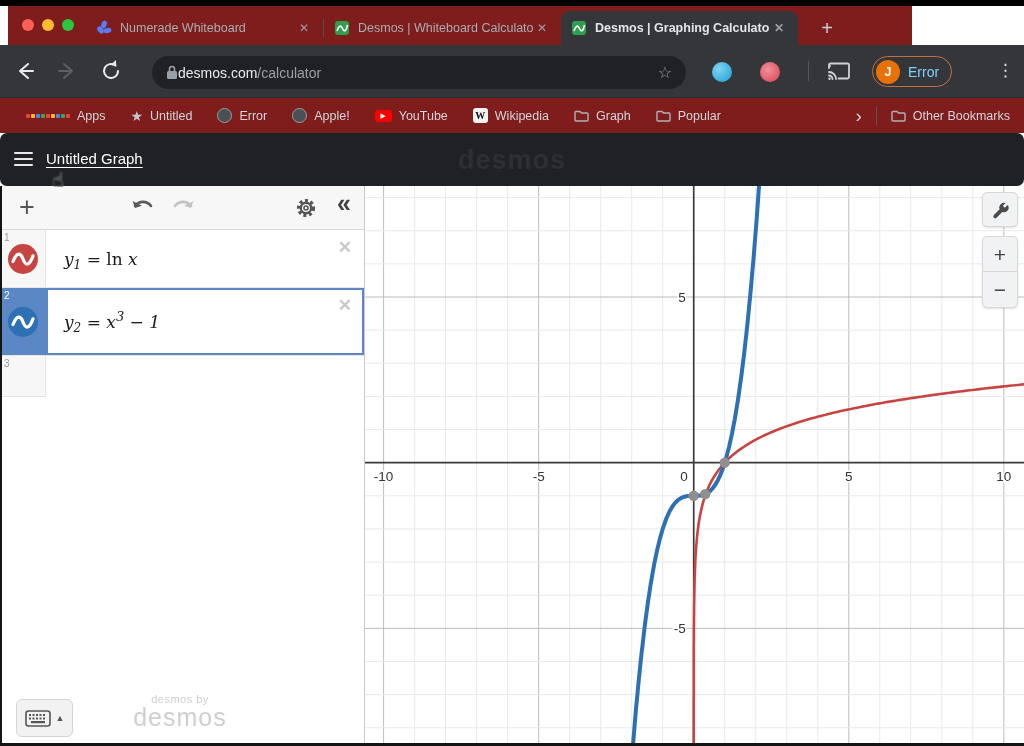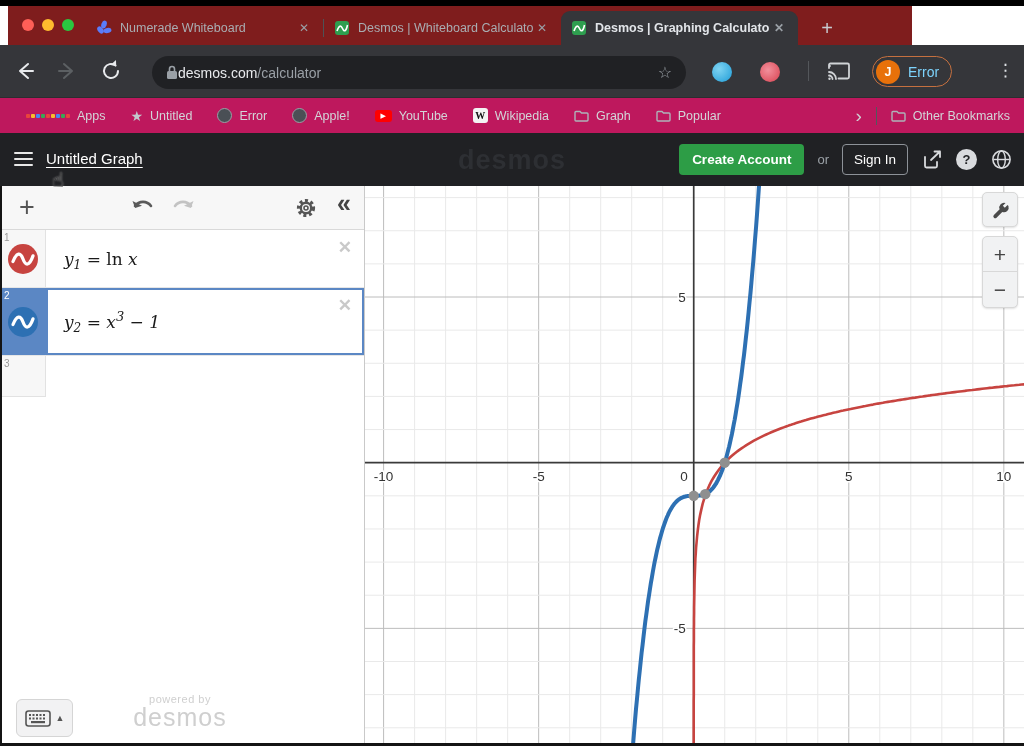--- a/index.html
+++ b/index.html
@@ -27,35 +27,35 @@
   .urlhost { color:#e8eaed; font-size:14px; }
   .urlpath { color:#9aa0a6; font-size:14px; }
   .urlstar { margin-left:auto; color:#9aa0a6; font-size:16px; }
   .ext { position:absolute; top:17px; width:20px; height:20px; border-radius:50%; }
   .tdiv { position:absolute; left:808px; top:16px; width:1px; height:20px; background:#54575b; }
   .profile { position:absolute; left:872px; top:11px; height:31px; border:1px solid #c5703f; border-radius:16px; display:flex; align-items:center; padding:3px 12px 3px 3px; }
   .pj { width:24px; height:24px; border-radius:50%; background:#e8710a; color:#fff; font-size:12.5px; font-weight:bold; text-align:center; line-height:24px; }
   .perr { color:#7dd3fc; font-size:14px; margin-left:8px; }
   .menu3 { position:absolute; left:997px; top:14px; color:#dfe2e6; font-size:17px; line-height:24px; }
 
-  .bookbar { position:absolute; left:0; top:97px; width:1024px; height:36px; background:#be185d; border-top:1px solid #2c2d30; display:flex; align-items:center; padding-left:26px; }
+  .bookbar { position:absolute; left:0; top:97px; width:1024px; height:36px; background:#7f1d1d; border-top:1px solid #2c2d30; display:flex; align-items:center; padding-left:26px; }
   .bm { display:flex; align-items:center; margin-right:25px; color:#d3d5d8; font-size:12.5px; }
   .bm .bmi { margin-right:7px; display:flex; }
   .bm-right { margin-left:auto; display:flex; align-items:center; padding-right:14px; }
   .chev { color:#cfd1d4; font-size:19px; margin-right:14px; line-height:14px;}
   .bdiv { width:1px; height:18px; background:#54575b; margin-right:14px; }
   .appsgrid { display:grid; grid-template-columns:repeat(3,4px); grid-gap:1px; }
   .appsgrid i { width:4px; height:4px; border-radius:1px; }
   .bstar { color:#c3c7cc; font-size:14px; }
   .sitecirc { width:15px; height:15px; border-radius:50%; background:#4a4f55; border:1.5px solid #9aa0a6; }
   .yt { width:17px; height:12px; background:#f00; border-radius:3px; color:#fff; font-size:7px; text-align:center; line-height:12px; }
   .wiki { width:15px; height:15px; background:#f3f3f3; border-radius:3px; color:#111; font-size:10px; font-weight:bold; text-align:center; line-height:15px; font-family:"Liberation Serif",serif; }
 
   
-  .dheader { position:absolute; left:0; top:133px; width:1024px; height:53px; background:#202124; }
+  .dheader { position:absolute; left:0; top:133px; width:1024px; height:53px; background:#202124;border-radius:7px; }
   .burger { position:absolute; left:14px; top:19px; width:19px; }
   .burger i { display:block; height:2px; background:#e8e8e8; margin-bottom:4px; border-radius:1px; }
   .gtitle { position:absolute; left:46px; top:17px; color:#fff; font-size:15px; text-decoration:underline; text-underline-offset:3px; }
   .dlogo { position:absolute; left:0; right:0; top:12px; text-align:center; color:#2d2f33; font-size:27px; font-weight:bold; letter-spacing:1px; }
   .dh-right { position:absolute; right:12px; top:0; height:53px; display:flex; align-items:center; gap:13px; }
   .btn-create { background:#2d9d46; color:#fff; font-size:13.5px; padding:8px 13px; border-radius:4px; font-weight:bold; }
   .or { color:#9aa0a6; font-size:13px; }
   .btn-signin { border:1px solid #8d9298; color:#fff; font-size:13.5px; padding:7px 11px; border-radius:4px; }
   .dh-ico { width:22px; height:22px; display:flex; align-items:center; justify-content:center; }
   .helpc { width:21px; height:21px; border-radius:50%; background:#d9dbde; color:#202124; font-weight:bold; font-size:13px; text-align:center; line-height:21px; }
@@ -261,39 +261,20 @@
   </div>
 
   <div class="dheader">
     <div class="burger">
         <i></i>
         <i></i>
         <i></i>
       </div>
     <div class="gtitle">Untitled Graph</div>
     <div class="dlogo">desmos</div>
-    <div class="dh-right">
-      <span class="btn-create">Create Account</span>
-      <span class="or">or</span>
-      <span class="btn-signin">Sign In</span>
-      <span class="dh-ico">
-        <svg width="21" height="21" viewBox="0 0 21 21">
-          <path d="M3 8 v9 a1.5 1.5 0 0 0 1.5 1.5 h9 a1.5 1.5 0 0 0 1.5-1.5 v-4" stroke="#d9dbde" stroke-width="1.8" fill="none" stroke-linecap="round"></path>
-          <path d="M9 11 L18 2.5 M12.5 2.5 H18 V8" stroke="#d9dbde" stroke-width="1.8" fill="none" stroke-linecap="round" stroke-linejoin="round"></path>
-        </svg>
-      </span>
-      <span class="helpc">?</span>
-      <span class="dh-ico">
-        <svg width="21" height="21" viewBox="0 0 22 22">
-          <circle cx="11" cy="11" r="9" stroke="#d9dbde" stroke-width="1.7" fill="none"></circle>
-          <ellipse cx="11" cy="11" rx="4" ry="9" stroke="#d9dbde" stroke-width="1.5" fill="none"></ellipse>
-          <path d="M2.5 11 h17" stroke="#d9dbde" stroke-width="1.5"></path>
-        </svg>
-      </span>
-    </div>
   </div>
 
   <div class="main">
 
     <div class="panel">
       <div class="ptoolbar">
         <div class="pt-add">+</div>
         <svg class="pt-undo" width="26" height="22" viewBox="0 0 26 22">
           <path d="M5 9 C9 3.5, 17 3.5, 21 9" stroke="#5a5a5a" stroke-width="2.6" fill="none" stroke-linecap="round"></path>
           <path d="M2.5 4 L5.2 11 L12 8.8" fill="#5a5a5a"></path>
@@ -341,21 +322,21 @@
       </div>
 
       <div class="erow row3">
         <div class="gutter">
           <span class="idx">3</span>
         </div>
         <div class="econtent"></div>
       </div>
 
       <div class="watermark">
-        <div class="wm1">powered by</div>
+        <div class="wm1">desmos by</div>
         <div class="wm2">desmos</div>
       </div>
 
       <div class="kbbtn">
         <svg width="26" height="17" viewBox="0 0 26 17">
           <rect x="1" y="1" width="24" height="15" rx="2.5" fill="none" stroke="#555" stroke-width="1.6"></rect>
           <g fill="#555">
             <rect x="4" y="4" width="2" height="2"></rect>
               <rect x="7.5" y="4" width="2" height="2"></rect>
               <rect x="11" y="4" width="2" height="2"></rect>

